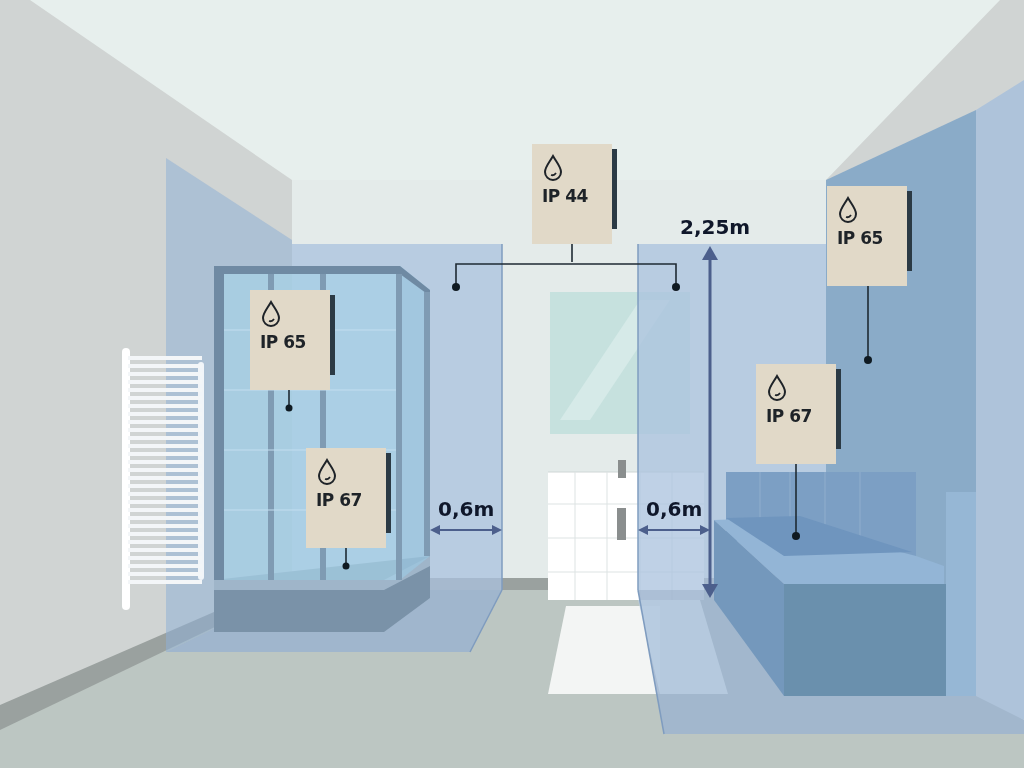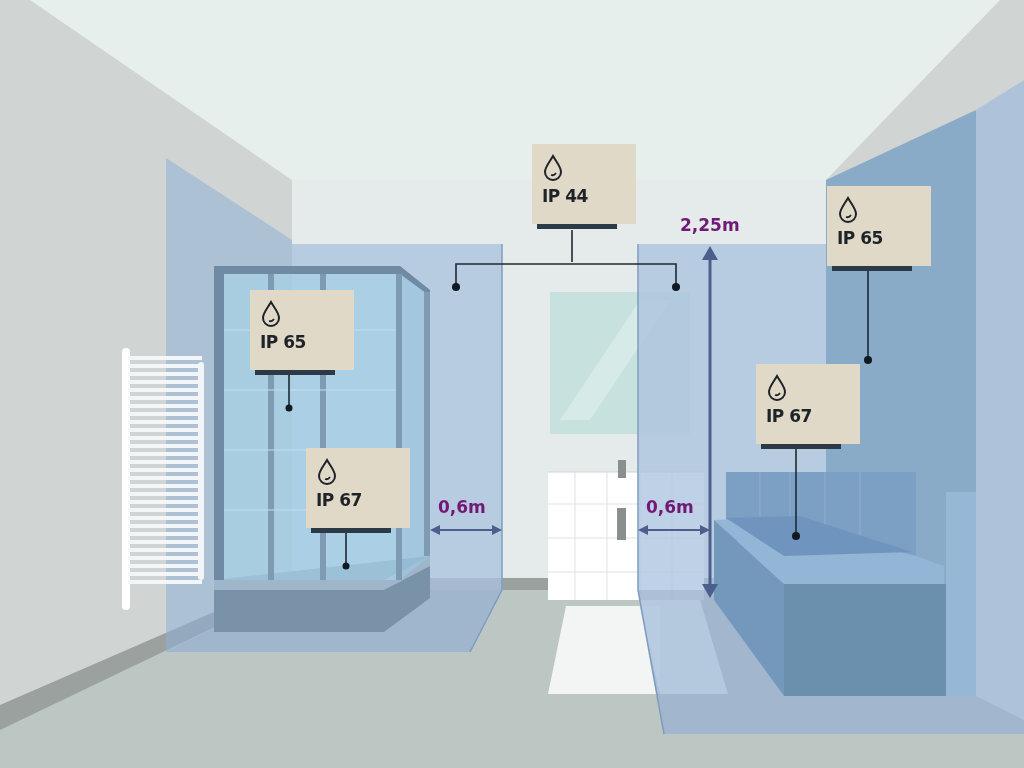--- a/index.html
+++ b/index.html
@@ -1,23 +1,23 @@
 <!DOCTYPE html>
 <html><head>
   <meta charset="utf-8">
   <style>
     html, body { margin: 0; padding: 0; }
     body { width: 1024px; height: 768px; overflow: hidden; background: #e6eeec; font-family: "DejaVu Sans", sans-serif; }
     #scene { position: absolute; left: 0; top: 0; width: 1024px; height: 768px; }
     .label-box { position: absolute; width: 80px; height: 80px; }
     .label-shadow { position: absolute; left: 5px; top: 5px; width: 80px; height: 80px; background: #2b3a45; }
-    .label-face { position: absolute; left: 0; top: 0; width: 80px; height: 80px; background: #e1d9c8; padding-left: 24px; }
+    .label-face { position: absolute; left: 0; top: 0; width: 80px; height: 100px; background: #e1d9c8; }
     .drop { position: absolute; left: 10px; top: 10px; width: 22px; height: 28px; }
     .ip-text { position: absolute; left: 10px; top: 42px; font-family: "DejaVu Sans", sans-serif; font-weight: bold; font-size: 17px; color: #1e2328; letter-spacing: -0.5px; white-space: nowrap; }
-    .measure { position: absolute; font-family: "DejaVu Sans", sans-serif; font-weight: bold; font-size: 17px; color: #701a75; white-space: nowrap; }
+    .measure { position: absolute; font-family: "DejaVu Sans", sans-serif; font-weight: bold; font-size: 20px; color: #0f172a; white-space: nowrap; }
   </style>
 </head>
 <body>
 
 <svg id="scene" viewBox="0 0 1024 768" xmlns="http://www.w3.org/2000/svg">
 
   <rect x="0" y="0" width="1024" height="768" fill="#e7efed"></rect>
 
   <rect x="292" y="180" width="534" height="410" fill="#e4ebea"></rect>
 

